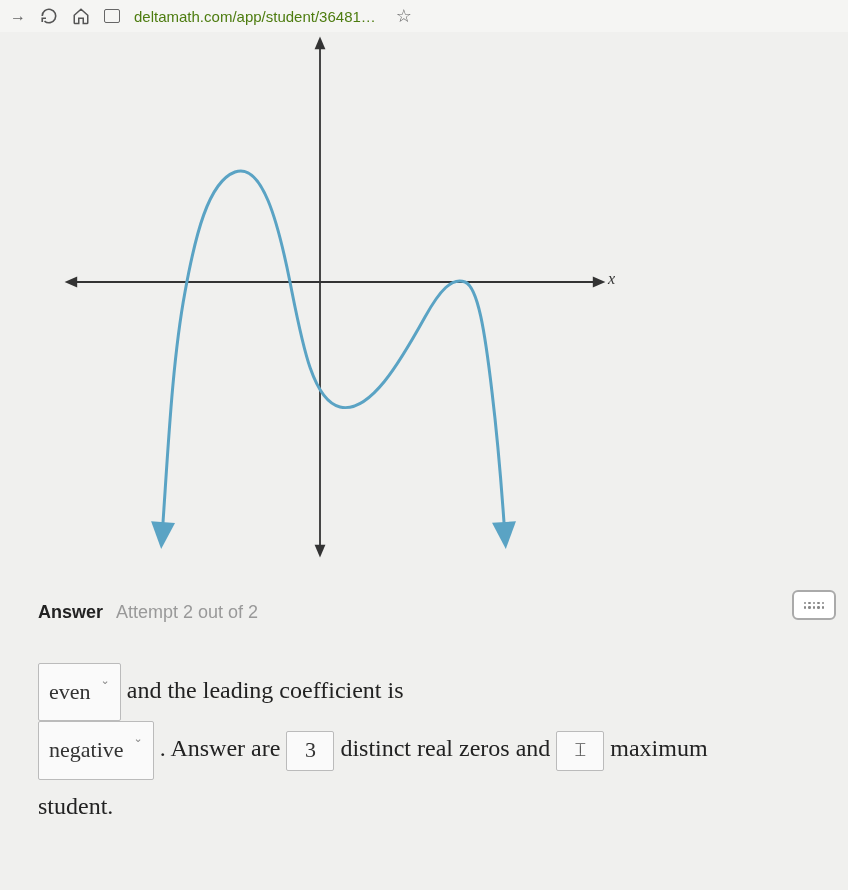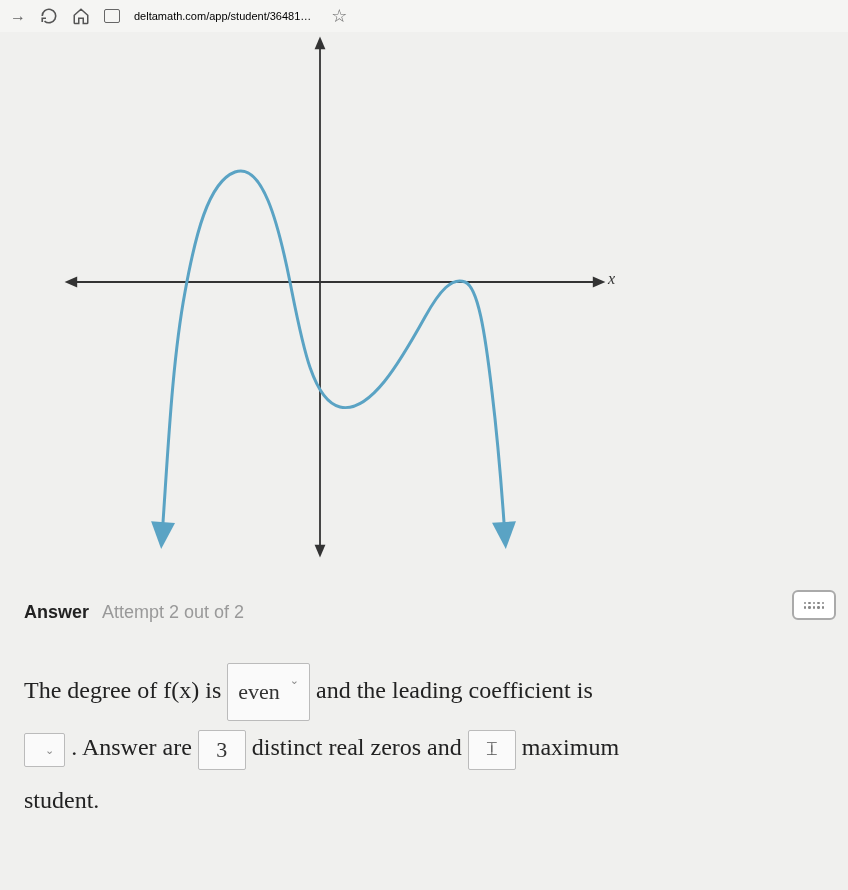--- a/index.html
+++ b/index.html
@@ -22,22 +22,22 @@
       font-family: Arial, sans-serif;
       font-size: 14px;
     }
     .browser-bar .nav-icon {
       color: #666;
       font-size: 16px;
       display: flex;
       align-items: center;
     }
     .browser-bar .url {
-      color: #000000;
-      font-size: 11px;
+      color: #4d7c0f;
+      font-size: 15px;
     }
     .browser-bar .site-icon {
       width: 16px;
       height: 14px;
       border: 1.5px solid #666;
       border-radius: 2px;
       position: relative;
     }
     .browser-bar .star {
       font-size: 18px;
@@ -53,21 +53,21 @@
     }
     .graph-area svg { position: absolute; top: 0; left: 0; }
     .axis-label-x {
       position: absolute;
       font-style: italic;
       font-size: 16px;
       color: #333;
       font-family: 'Times New Roman', serif;
     }
     .answer-section {
-      padding: 30px 30px 0 24px;
+      padding: 30px 30px 0 38px;
       position: relative;
     }
     .answer-header {
       font-family: Arial, sans-serif;
       font-size: 18px;
       color: #333;
       margin-bottom: 40px;
     }
     .answer-header .label { font-weight: bold; color: #222; }
     .answer-header .attempt { color: #999; font-weight: normal; margin-left: 8px; }
@@ -217,28 +217,28 @@
         <span></span>
         <span></span>
         <span></span>
         <span></span>
         <span></span>
         <span></span>
       </div>
   </div>
 
   <div class="answer-text">
-    <span>The degree of f(x) is</span>
     <span class="dropdown">
       <span>even</span>
       <span class="chev">⌄</span>
     </span>
     <span>and the leading coefficient is</span>
     <br>
     <span class="dropdown">
+      <span>negative</span>
       <span class="chev">⌄</span>
     </span>
     <span>. Answer are</span>
     <span class="numbox">
       <span>3</span>
     </span>
     <span>distinct real zeros and</span>
     <span class="numbox cursor">
       <span></span>
     </span>

